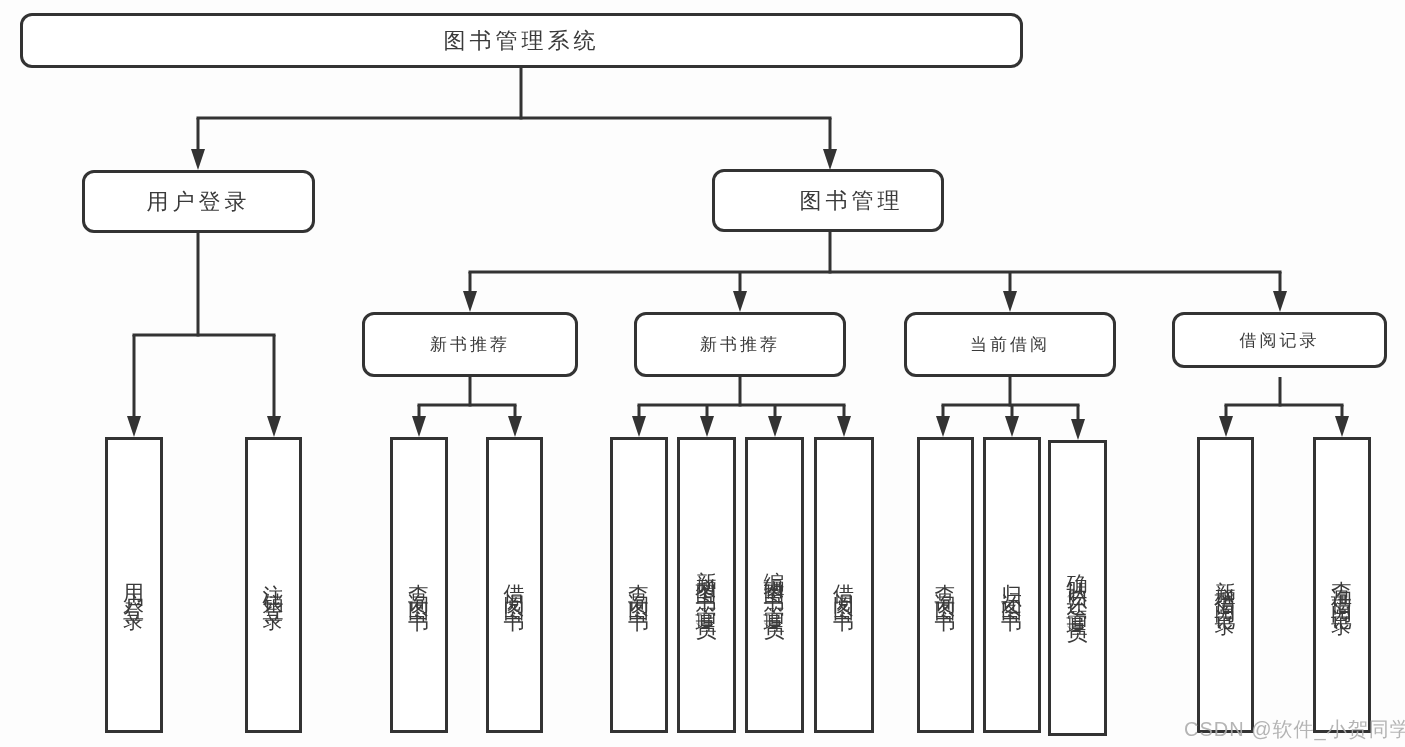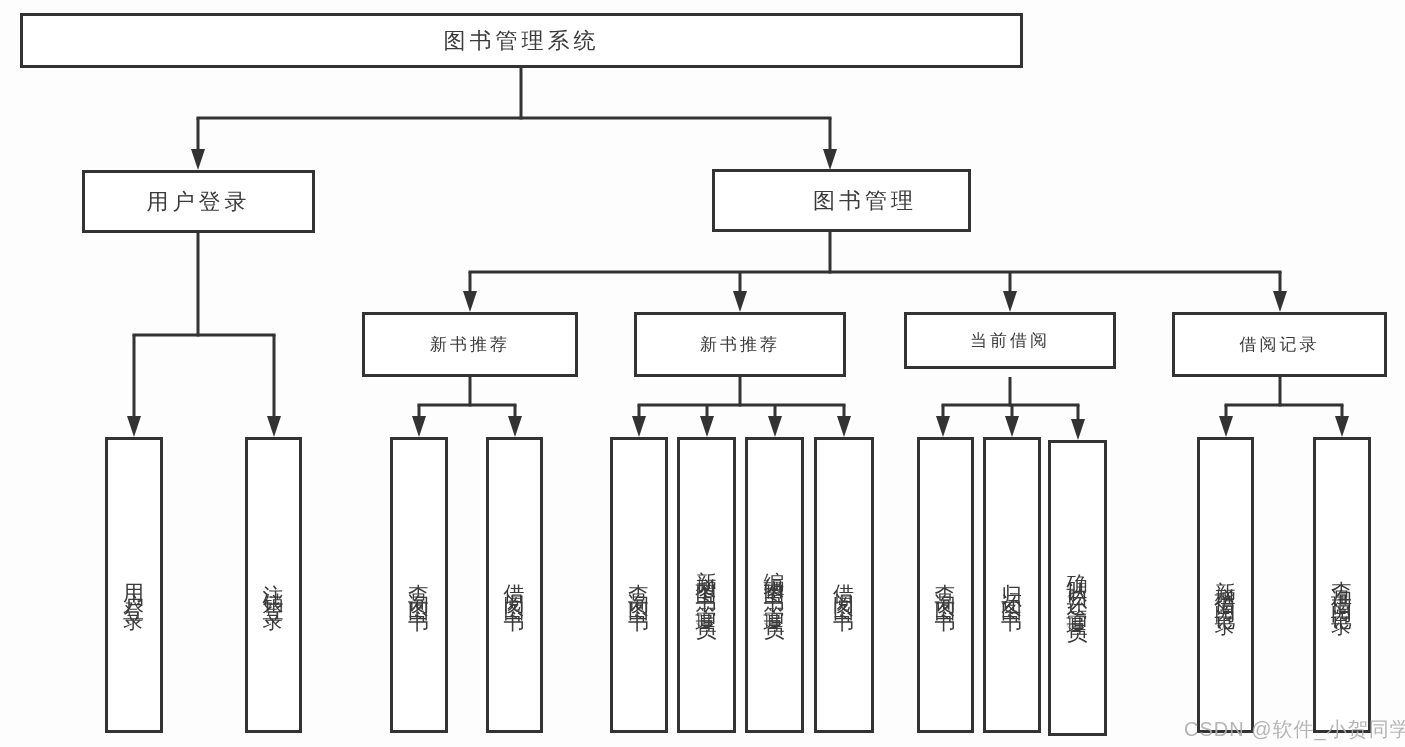--- a/index.html
+++ b/index.html
@@ -29,20 +29,21 @@
     color: #3a3a3a;
     display: flex;
     align-items: center;
     justify-content: center;
     text-align: center;
   }
   .node.h {
     font-size: 22px;
     letter-spacing: 4px;
     line-height: 1;
+    border-radius: 12px;
   }
   .node.h3 {
     font-size: 17px;
     letter-spacing: 3px;
   }
   .node.v {
     font-size: 21px;
     line-height: 1;
     writing-mode: vertical-rl;
     text-orientation: mixed;
@@ -140,26 +141,26 @@
       <line x1="1226" y1="405" x2="1226" y2="417"></line>
       <polygon points="1219,416 1233,416 1226,437" stroke="none"></polygon>
       <line x1="1342" y1="405" x2="1342" y2="417"></line>
       <polygon points="1335,416 1349,416 1342,437" stroke="none"></polygon>
     </g>
   </svg>
 
   <div class="node h" style="left:20px; top:13px; width:1003px; height:55px;">图书管理系统</div>
 
   <div class="node h" style="left:82px; top:170px; width:233px; height:63px;">用户登录</div>
-  <div class="node h" style="left:712px; top:169px; width:259px; height:63px;padding-left:47px;">图书管理</div>
+  <div class="node h" style="left:712px; top:169px; width:232px; height:63px;padding-left:47px;">图书管理</div>
 
   <div class="node h h3" style="left:362px; top:312px; width:216px; height:65px;">新书推荐</div>
   <div class="node h h3" style="left:634px; top:312px; width:212px; height:65px;">新书推荐</div>
-  <div class="node h h3" style="left:904px; top:312px; width:212px; height:57px;text-align:center;">当前借阅</div>
-  <div class="node h h3" style="left:1172px; top:312px; width:215px; height:65px;">借阅记录</div>
+  <div class="node h h3" style="left:904px; top:312px; width:212px; height:65px;text-align:center;">当前借阅</div>
+  <div class="node h h3" style="left:1172px; top:312px; width:215px; height:56px;">借阅记录</div>
 
   <div class="node v" style="left:105px; top:437px; width:58px; height:296px;">用户登录</div>
   <div class="node v" style="left:245px; top:437px; width:57px; height:296px;">注销登录</div>
 
   <div class="node v" style="left:390px; top:437px; width:58px; height:296px;">查询图书</div>
   <div class="node v" style="left:486px; top:437px; width:57px; height:296px;">借阅图书</div>
 
   <div class="node v" style="left:610px; top:437px; width:58px; height:296px;">查询图书</div>
   <div class="node v long" style="left:677px; top:437px; width:59px; height:296px;">新增图书（管理员）</div>
   <div class="node v long" style="left:745px; top:437px; width:59px; height:296px;">编辑图书（管理员）</div>

